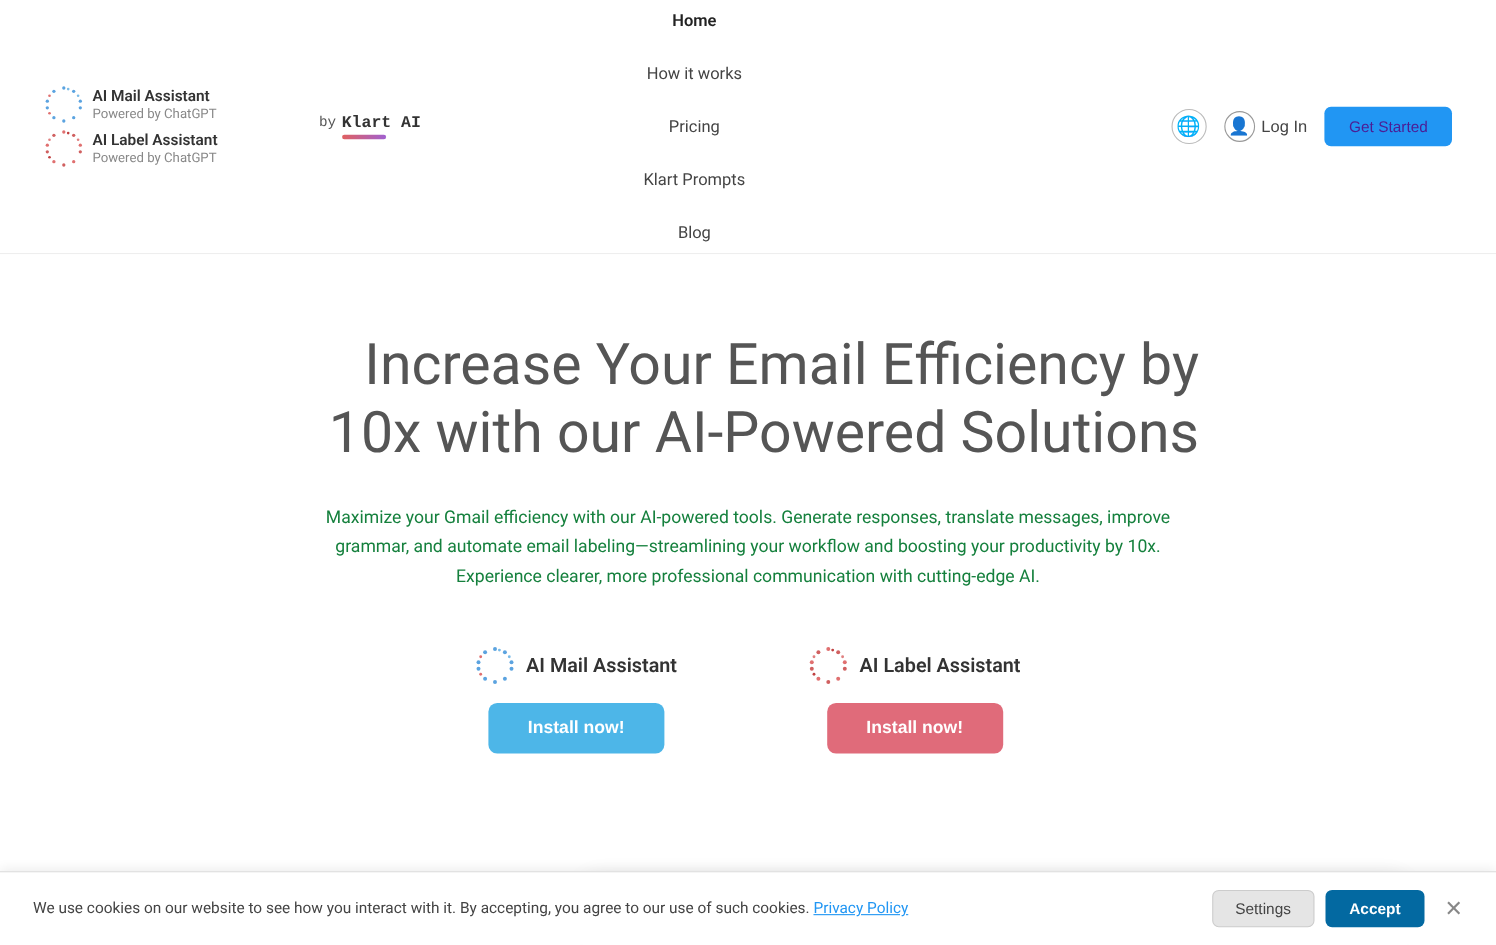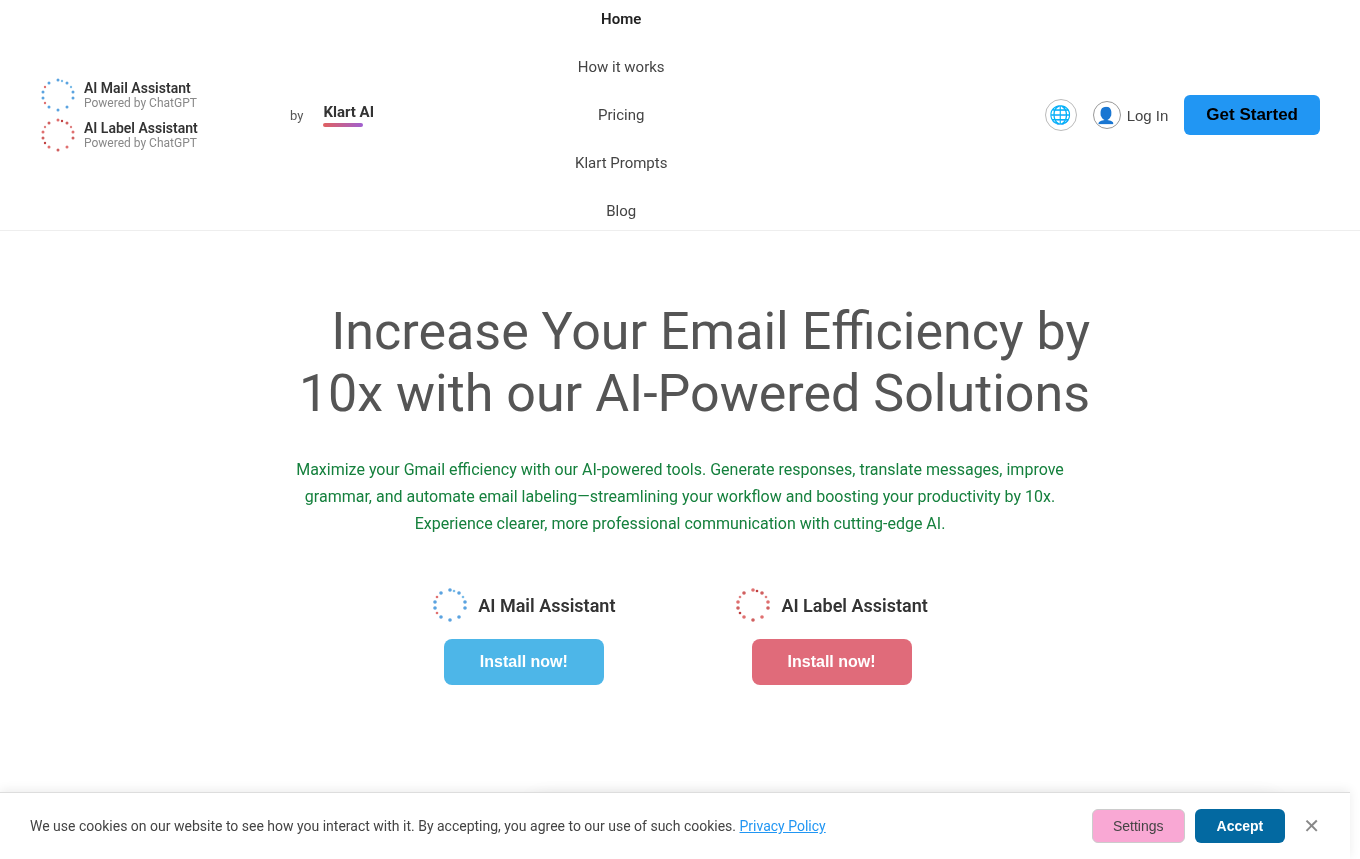--- a/index.html
+++ b/index.html
@@ -34,24 +34,25 @@
     .nav-product-sub {
       font-size: 12px;
       color: #888;
     }
     .by-klart {
       position: absolute;
       left: 290px;
       top: 50%;
       transform: translateY(-50%);
       display: flex;
-      align-items: center;
-      gap: 20px;
+      align-items: flex-start;
+      gap: 5px;
       font-size: 13px;
       color: #555;
+      font-family: Liberation Mono, monospace;
     }
     .klart-logo {
       display: flex;
       align-items: center;
       gap: 4px;
       font-weight: 700;
       color: #333;
       font-size: 15px;
     }
     .klart-logo-bar {
@@ -111,26 +112,26 @@
       border-radius: 50%;
       border: 1.5px solid #999;
       display: flex;
       align-items: center;
       justify-content: center;
       font-size: 16px;
       color: #666;
     }
     .get-started-btn {
       background: #2196f3;
-      color: #000000;
+      color: #4c1d95;
       border: none;
       border-radius: 6px;
       padding: 10px 22px;
-      font-size: 17px;
-      font-weight: 700;
+      font-size: 14px;
+      font-weight: 400;
       cursor: pointer;
     }
 
     
     .hero {
       text-align: center;
       padding: 70px 40px 40px;
       max-width: 900px;
       margin: 0 auto;
     }
@@ -218,21 +219,21 @@
       min-height: 120px;
       box-shadow: 0 2px 20px rgba(0,0,0,0.08);
       border: 1px solid #eee;
     }
 
     
     .cookie-banner {
       position: fixed;
       bottom: 0;
       left: 0;
-      right: 10px;
+      right: 0;
       background: #fff;
       border-top: 1px solid #ddd;
       padding: 16px 30px;
       display: flex;
       align-items: center;
       justify-content: space-between;
       z-index: 1000;
       box-shadow: 0 -2px 10px rgba(0,0,0,0.08);
     }
     .cookie-text {
@@ -243,21 +244,21 @@
       color: #2196f3;
       text-decoration: underline;
       cursor: pointer;
     }
     .cookie-buttons {
       display: flex;
       gap: 10px;
       align-items: center;
     }
     .settings-btn {
-      background: #f9a8d4;
+      background: #e5e5e5;
       border: 1.5px solid #ccc;
       border-radius: 6px;
       padding: 8px 20px;
       font-size: 14px;
       cursor: pointer;
       color: #444;
     }
     .accept-btn {
       background: #0369a1;
       color: #fff;

